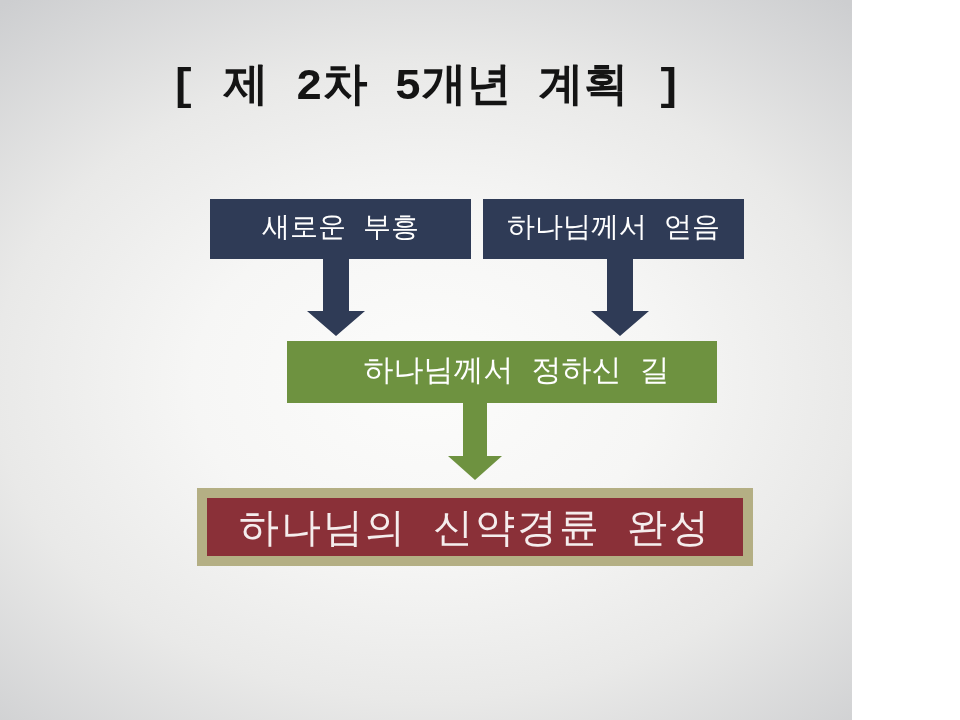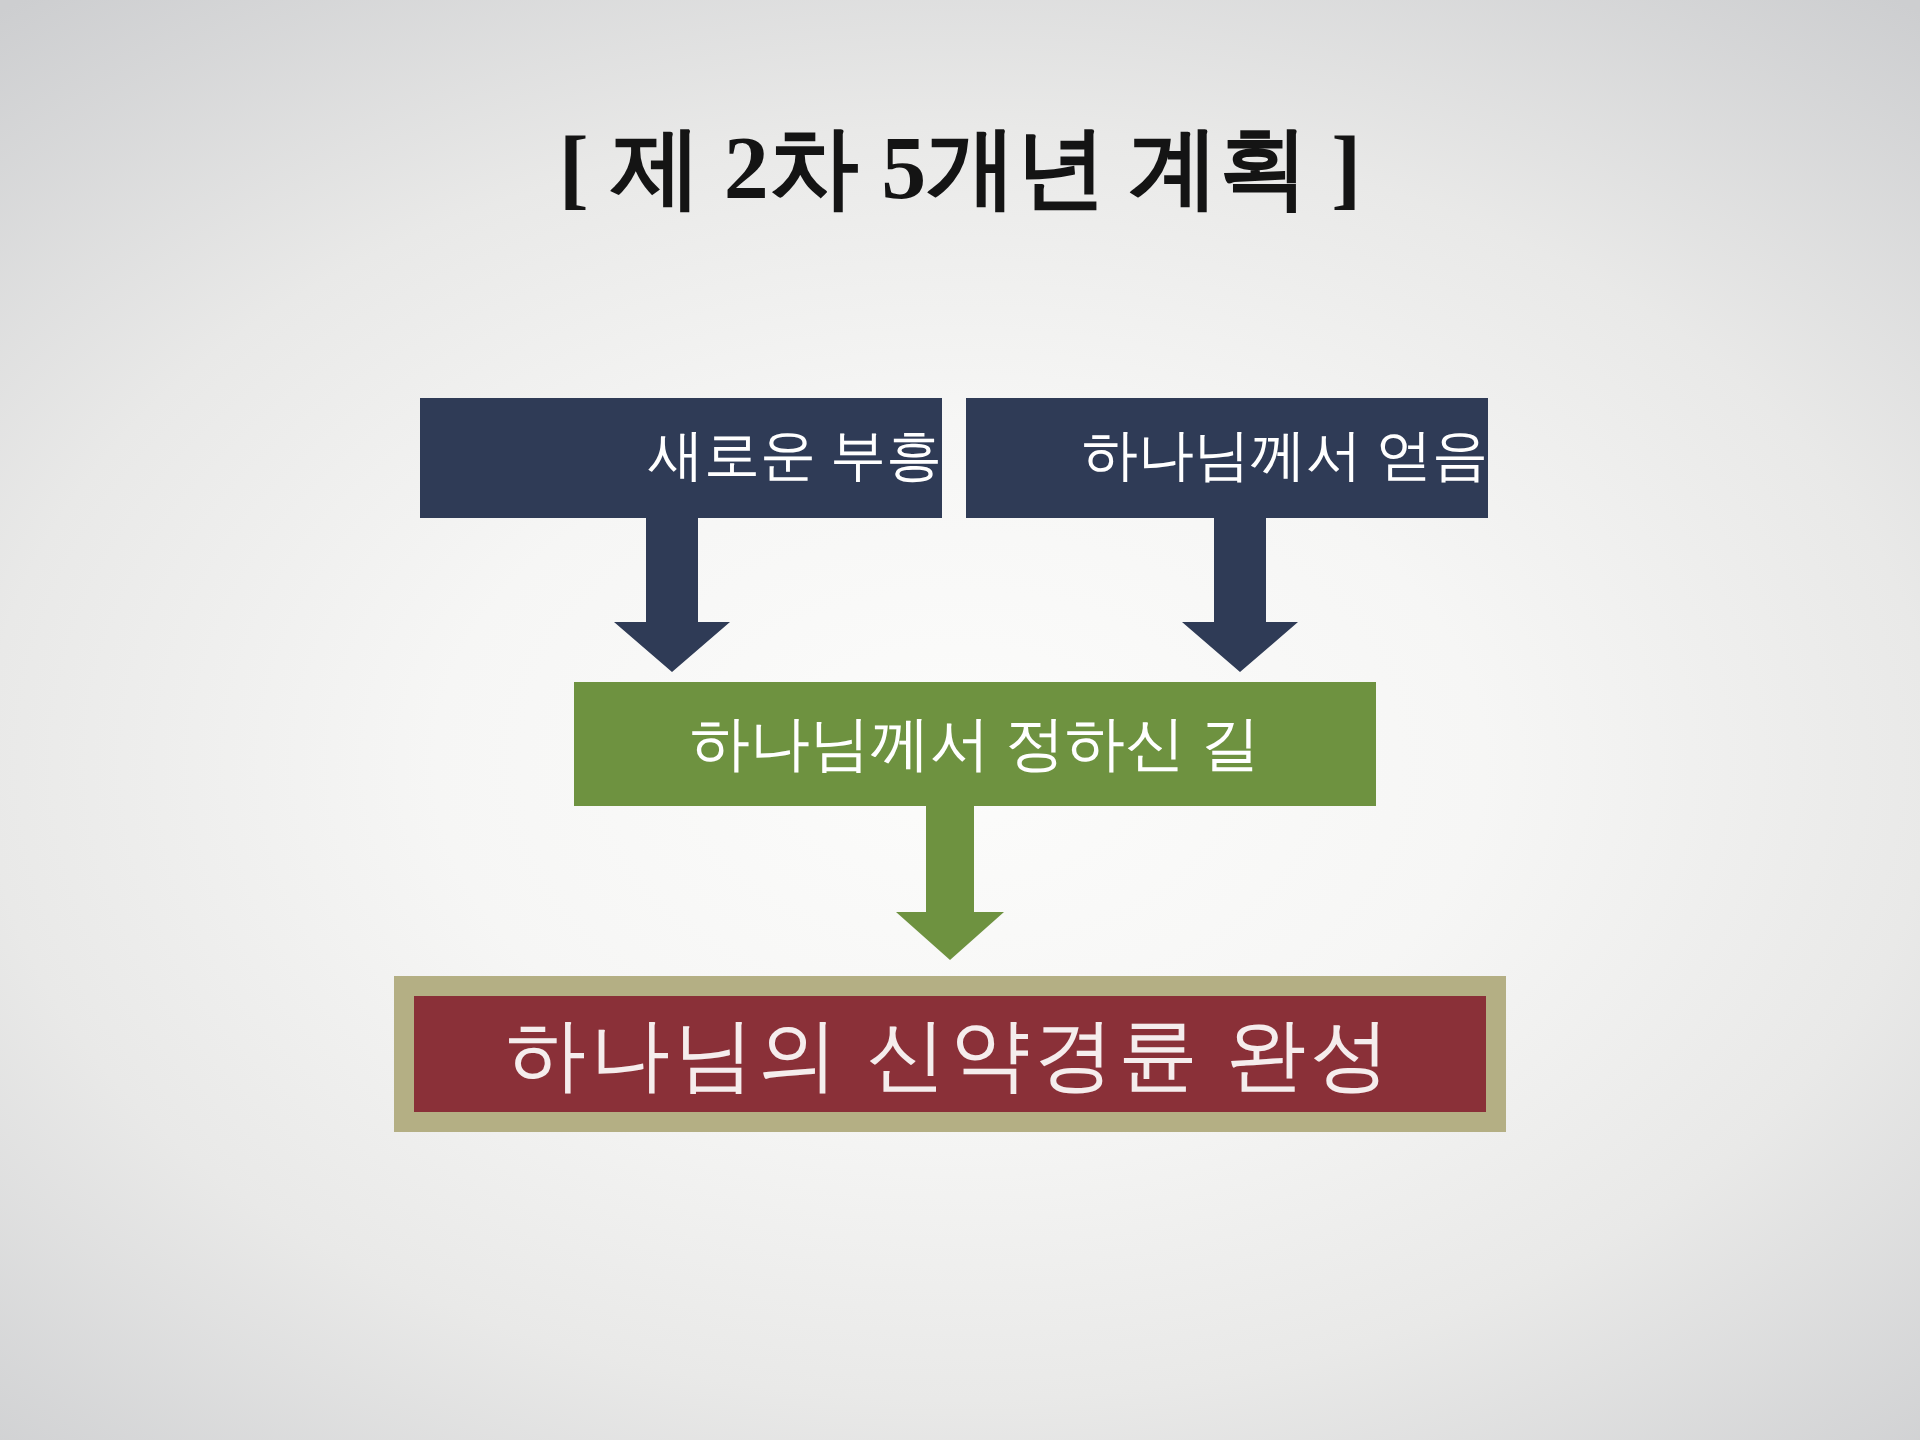--- a/index.html
+++ b/index.html
@@ -1,37 +1,37 @@
 <!DOCTYPE html>
 <html><head>
 <meta charset="utf-8">
 <style>
   html,body{margin:0;padding:0;}
   .slide{
     position:relative;
-    width:960px;height:720px;
+    width:852px;height:720px;
     overflow:hidden;
-    font-family:Liberation Serif, serif;
+    font-family:Liberation Mono, monospace;
     background:radial-gradient(ellipse 78% 68% at 50% 53%,
       #fcfcfb 0%, #f6f6f5 35%, #e9e9e8 65%, #cdced0 100%);
   }
   .title{
     position:absolute;top:54px;left:0;width:100%;
     margin:0;text-align:center;
     font-size:45px;font-weight:800;color:#141414;
   }
   .box{
     position:absolute;
     display:flex;align-items:center;justify-content:center;
     color:#ffffff;text-align:center;line-height:1.1;
   }
-  .navy{background:#2f3b56;justify-content:flex-end;}
+  .navy{background:#2f3b56;}
   .box-left{left:210px;top:199px;width:261px;height:60px;font-size:28px;}
   .box-right{left:483px;top:199px;width:261px;height:60px;font-size:28px;}
-  .green-box{left:287px;top:341px;width:401px;height:62px;font-size:30px;background:#6e9240;}
+  .green-box{left:287px;top:341px;width:401px;height:62px;font-size:30px;background:#6e9240;padding-left:29px;}
   .bottom-outer{
     position:absolute;left:197px;top:488px;width:556px;height:78px;
     background:#b4af84;box-sizing:border-box;padding:10px;
   }
   .bottom-inner{
     width:100%;height:100%;
     background:#8a3038;
     display:flex;align-items:center;justify-content:center;
     font-size:40px;font-weight:300;letter-spacing:2px;
     color:#f5eded;

